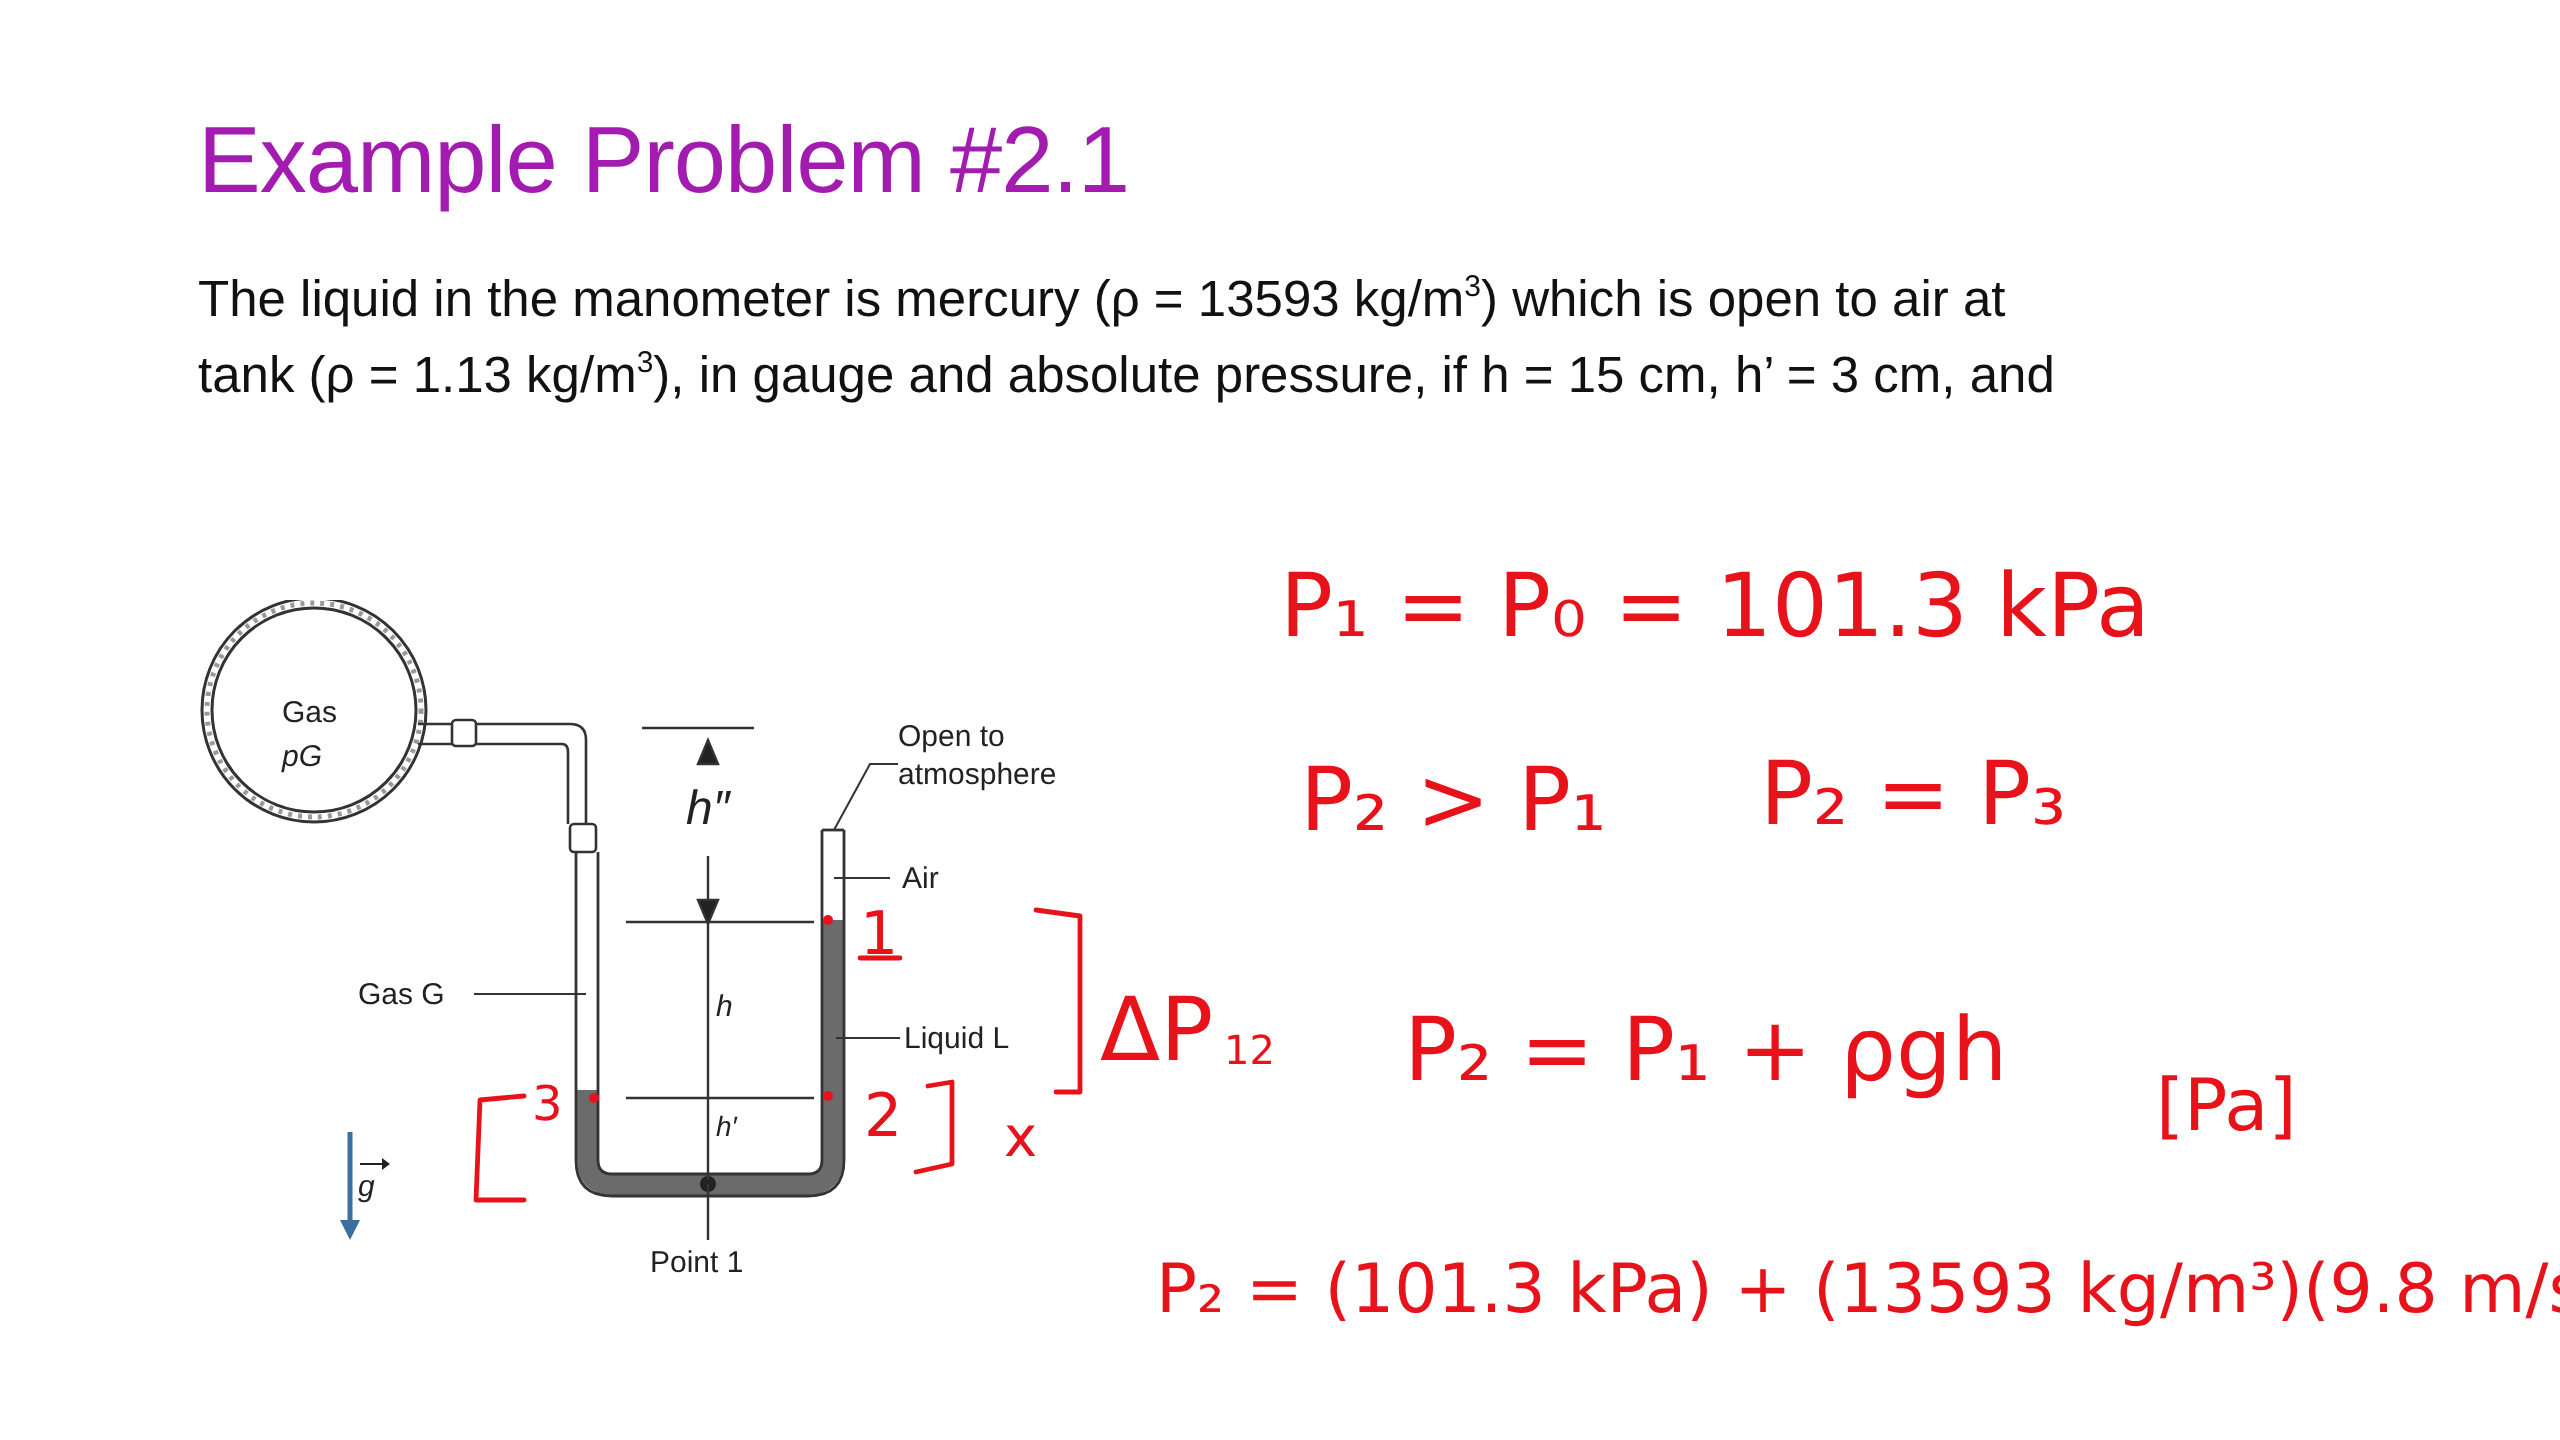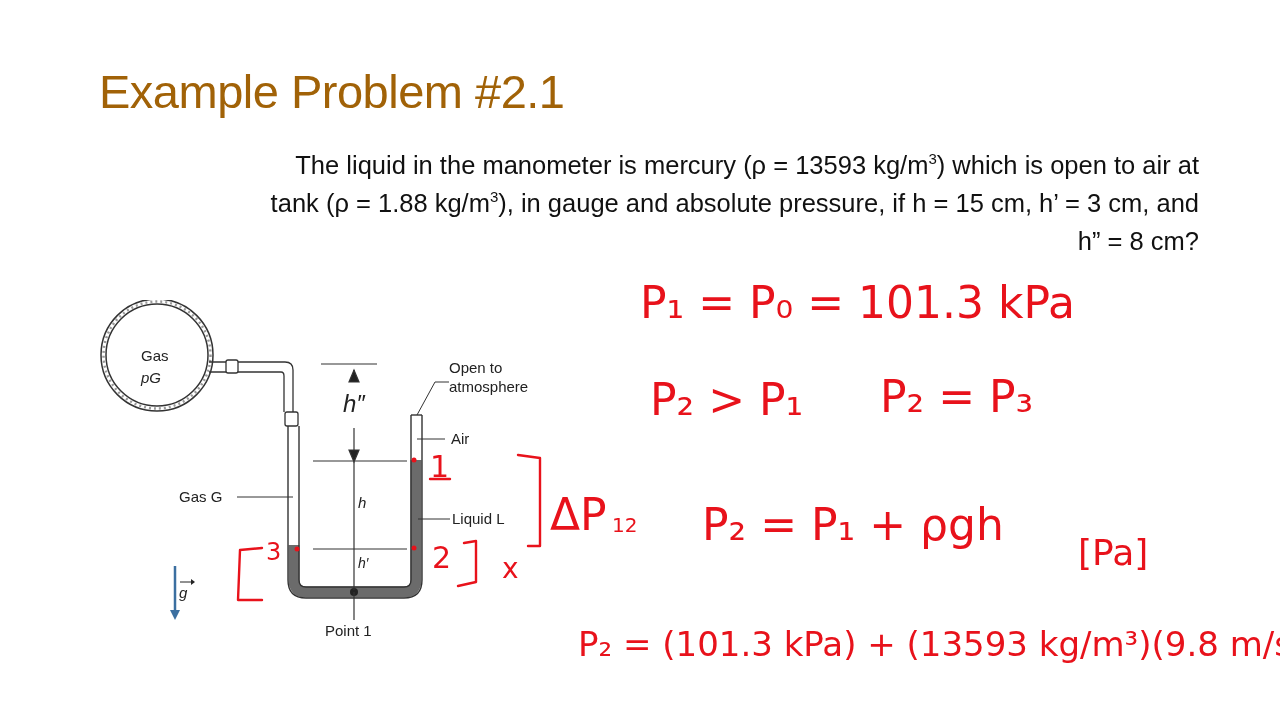--- a/index.html
+++ b/index.html
@@ -3,27 +3,27 @@
   <meta charset="utf-8">
   <style>
     html, body { margin: 0; padding: 0; }
     body {
       width: 1280px; height: 720px; overflow: hidden;
       background: #ffffff; position: relative;
       font-family: "Liberation Sans", "DejaVu Sans", sans-serif;
       color: #111111;
     }
     .slide-title {
-      position: absolute; left: 99px; top: 62px;
+      position: absolute; left: 99px; top: 50px;
       font-size: 47px; font-weight: normal; letter-spacing: -0.5px;
-      color: #a16207; margin: 0; line-height: 60px;
+      color: #a21caf; margin: 0; line-height: 60px;
     }
     .problem {
-      position: absolute; left: 99px; top: 146px; width: 1100px;
-      font-size: 25.5px; line-height: 38px; color: #111; text-align: right;
+      position: absolute; left: 99px; top: 131px; width: 1100px;
+      font-size: 25.5px; line-height: 38px; color: #111;
     }
     .problem sup { font-size: 15px; vertical-align: 10px; line-height: 0; }
     .problem sub { font-size: 15px; vertical-align: -6px; line-height: 0; }
     .diagram {
       position: absolute; left: 95px; top: 300px; width: 480px; height: 350px;
     }
     .diagram text { font-family: "Liberation Sans", "DejaVu Sans", sans-serif; }
     .ink {
       position: absolute; left: 0; top: 0; width: 1280px; height: 720px; pointer-events: none;
     }
@@ -34,22 +34,21 @@
       fill: #e8121b; font-family: "DejaVu Sans", sans-serif;
     }
   </style>
 </head>
 <body>
 
 <h1 class="slide-title">Example Problem #2.1</h1>
 
 <div class="problem">
   <div><span>The liquid in the manometer is mercury (ρ = 13593 kg/m</span><sup>3</sup><span>) which is open to air at</span></div>
-  <div><span>tank (ρ = 1.88 kg/m</span><sup>3</sup><span>), in gauge and absolute pressure, if h = 15 cm, h’ = 3 cm, and</span></div>
-  <div>h” = 8 cm?</div>
+  <div><span>tank (ρ = 1.13 kg/m</span><sup>3</sup><span>), in gauge and absolute pressure, if h = 15 cm, h’ = 3 cm, and</span></div>
 </div>
 
 <svg class="diagram" viewBox="0 0 480 350" width="480" height="350">
 
   <g>
     <circle cx="62" cy="55" r="56" fill="none" stroke="#333" stroke-width="1.5"></circle>
     <circle cx="62" cy="55" r="51" fill="none" stroke="#333" stroke-width="1.5"></circle>
     <circle cx="62" cy="55" r="53.5" fill="none" stroke="#999" stroke-width="2.5" stroke-dasharray="2 3"></circle>
     <text x="46" y="61" font-size="15" fill="#222">Gas</text>
     <text x="46" y="83" font-size="15" font-style="italic" fill="#222">pG</text>

